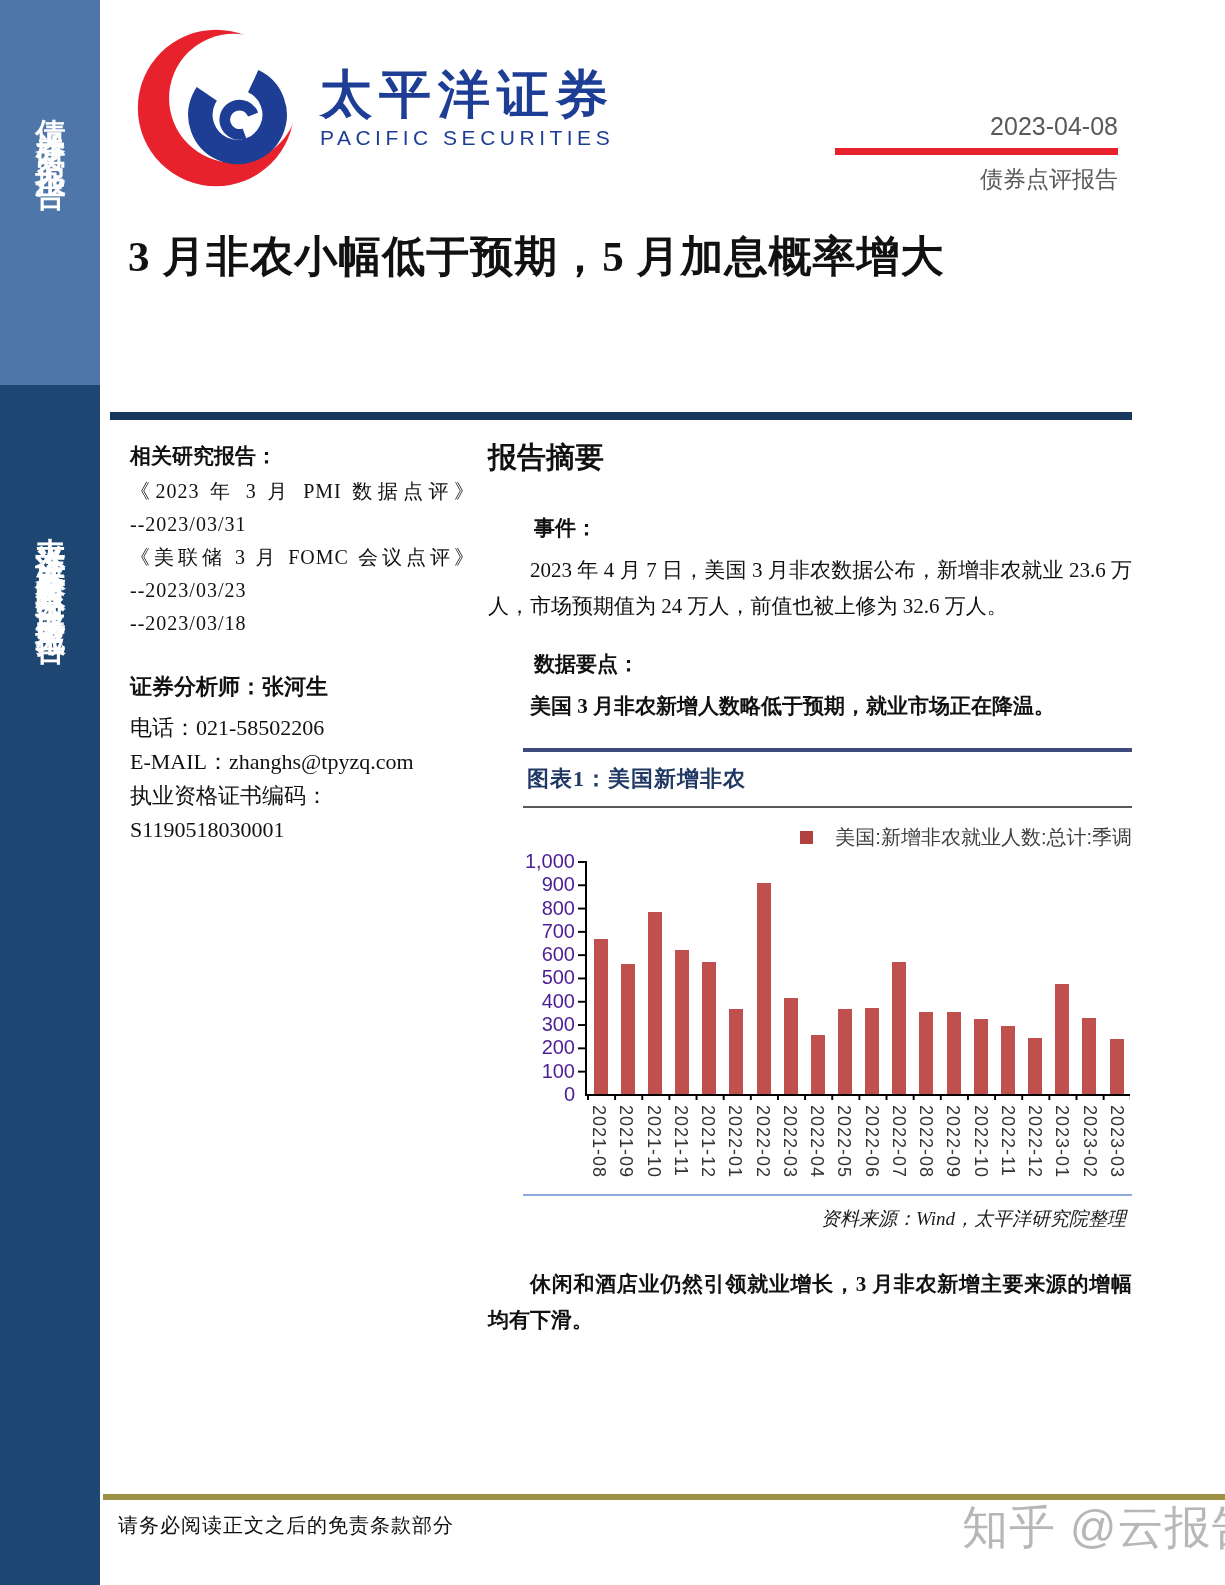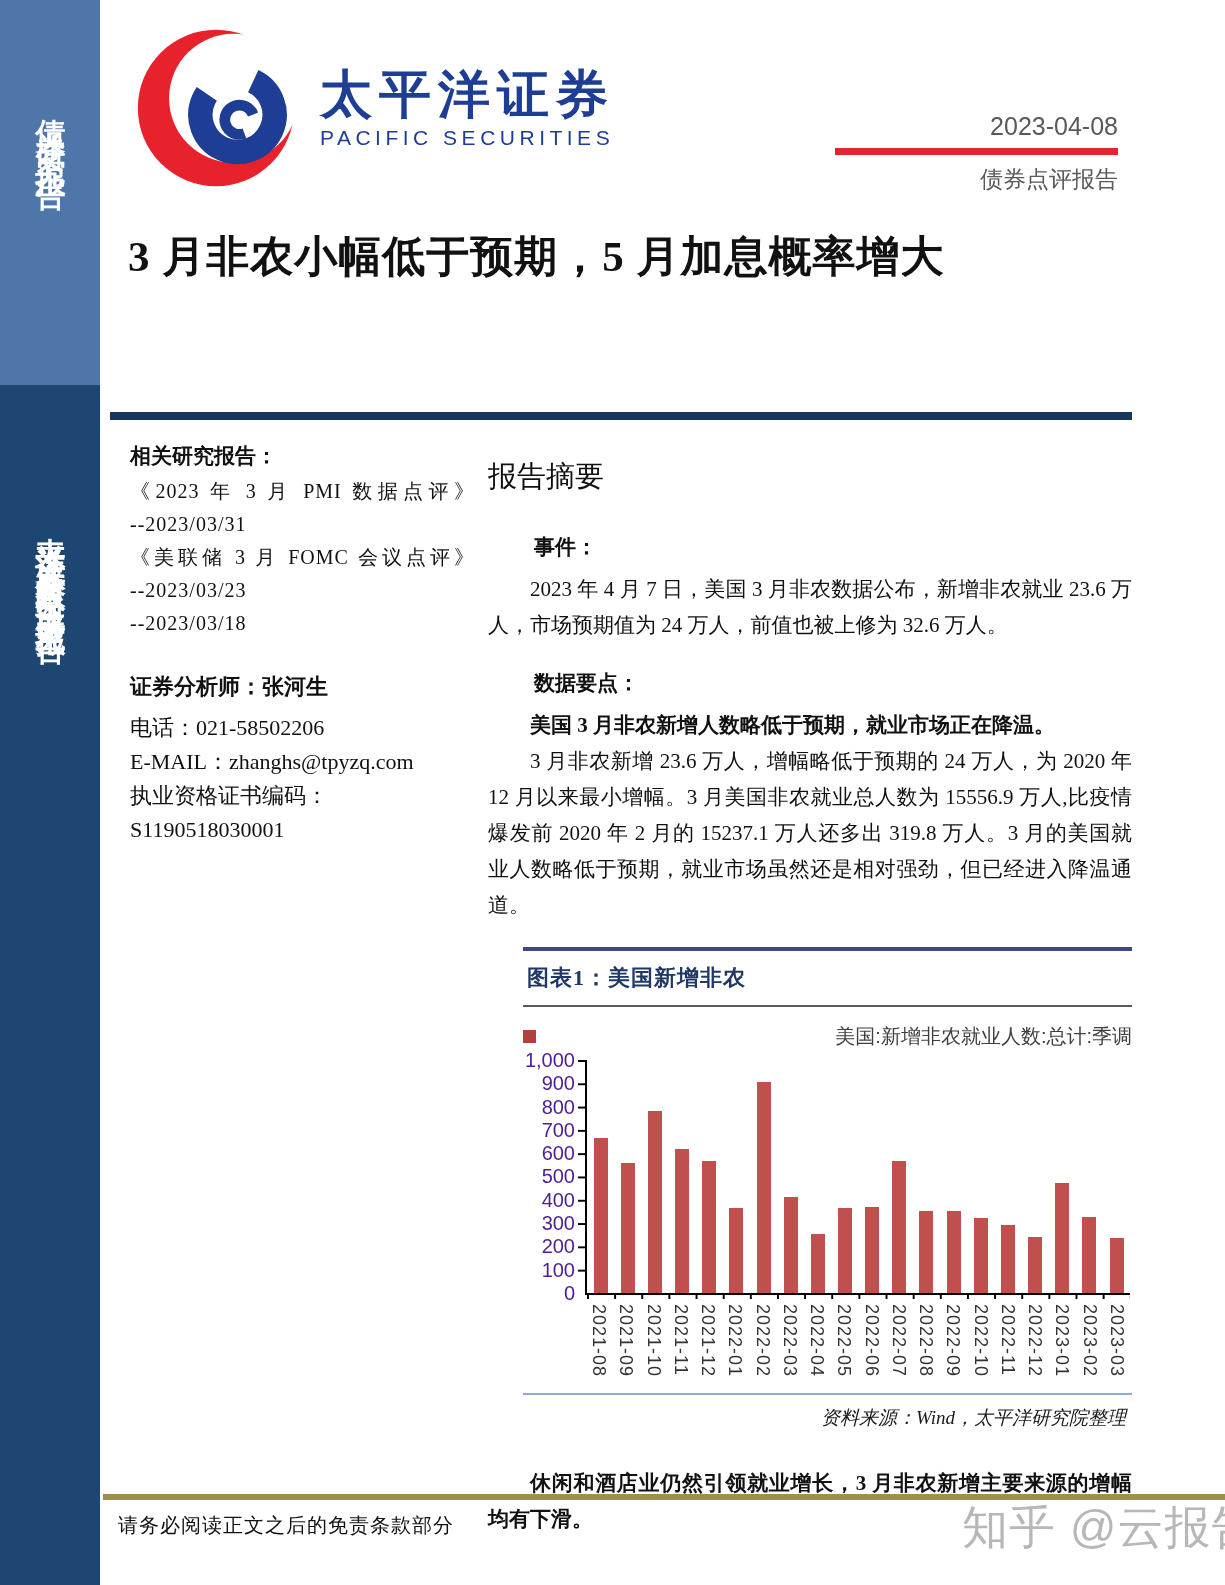--- a/index.html
+++ b/index.html
@@ -36,31 +36,31 @@
   
   .left-col{position:absolute;left:130px;top:440px;width:345px;font-size:20px;line-height:33px;}
   .left-heading{font-weight:bold;font-size:21px;margin-bottom:2px;}
   .report-title{text-align:justify;text-align-last:justify;letter-spacing:1px;}
   .report-date{letter-spacing:1px;}
   .analyst-heading{font-weight:bold;font-size:22px;margin:30px 0 8px 0;}
   .contact-row{font-size:22px;line-height:34px;}
 
   
   .right-col{position:absolute;left:488px;top:438px;width:644px;}
-  .summary-heading{font-size:29px;font-weight:normal;margin-bottom:36px;margin-top:19px;}
+  .summary-heading{font-size:29px;font-weight:bold;margin-bottom:36px;}
   .sec-heading{font-size:21px;font-weight:bold;padding-left:46px;margin-bottom:10px;}
   .para{font-size:21px;line-height:36px;text-align:justify;text-indent:2em;}
   .para.bold{font-weight:bold;}
   .gap26{height:26px;}
 
   
   .figure{margin-top:24px;border-top:4px solid #3e4a7d;margin-left:35px;}
   .fig-caption{color:#1f3864;font-weight:bold;font-size:22px;padding:12px 4px 12px 4px;
                border-bottom:2px solid #595959;letter-spacing:1px;}
-  .legend{display:flex;justify-content:space-between;align-items:center;gap:22px;margin:16px 0 10px 0;
+  .legend{display:flex;justify-content:flex-end;align-items:center;gap:22px;margin:16px 0 10px 0;
           font-family:"Liberation Sans",sans-serif;font-size:20px;color:#3f3f3f;}
   .legend-swatch{width:13px;height:13px;background:#b0413e;display:inline-block;}
 
   .chart-body{display:flex;justify-content:center;margin-top:8px;}
   .y-axis{width:60px;height:233px;display:flex;flex-direction:column;justify-content:space-between;
           font-family:"Liberation Sans",sans-serif;font-size:20px;color:#4c1d95;}
   .ytick{height:0;line-height:0;display:flex;justify-content:flex-end;align-items:center;padding-right:10px;}
   .plot-wrap{width:545px;}
   .plot{position:relative;height:233px;border-left:2px solid #000;border-bottom:2px solid #000;
         display:flex;align-items:flex-end;}
@@ -141,21 +141,20 @@
     <div class="contact-row"><span>执业资格证书编码：</span><span>S1190518030001</span></div>
   </div>
 
   <div class="right-col">
     <div class="summary-heading">报告摘要</div>
     <div class="sec-heading">事件：</div>
     <div class="para">2023 年 4 月 7 日，美国 3 月非农数据公布，新增非农就业 23.6 万人，市场预期值为 24 万人，前值也被上修为 32.6 万人。</div>
     <div class="gap26"></div>
     <div class="sec-heading">数据要点：</div>
     <div class="para bold">美国 3 月非农新增人数略低于预期，就业市场正在降温。</div>
-    <div class="para">3 月非农新增 23.6 万人，增幅略低于预期的 24 万人，为 2020 年 12 月以来最小增幅。3 月美国非农就业总人数为 15556.9 万人,比疫情爆发前 2020 年 2 月的 15237.1 万人还多出 319.8 万人。3 月的美国就业人数略低于预期，就业市场虽然还是相对强劲，但已经进入降温通道。</div>
 
     <div class="figure">
       <div class="fig-caption">图表1：美国新增非农</div>
       <div class="legend">
         <span class="legend-swatch"></span>
         <span>美国:新增非农就业人数:总计:季调</span>
       </div>
       <div class="chart-body">
         <div class="y-axis">
             <div class="ytick">1,000</div>

